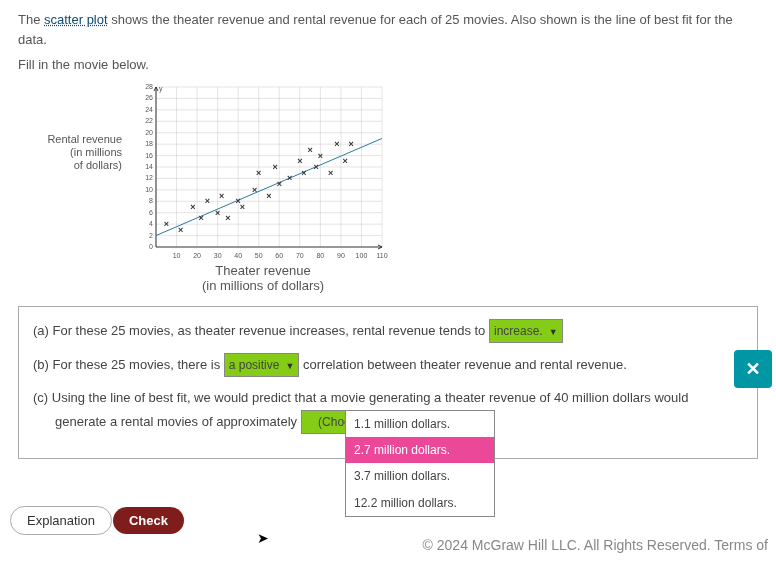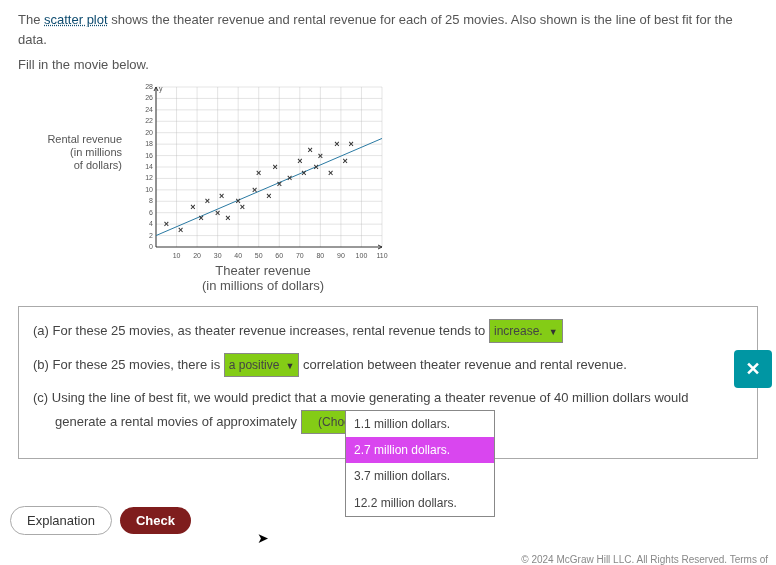--- a/index.html
+++ b/index.html
@@ -16,27 +16,27 @@
 .axis { stroke: #333; stroke-width: 1; }
 .tick { font-size: 7px; fill: #555; }
 .pt { font-size: 9px; fill: #333; font-weight: bold; }
 .bestfit { stroke: #2a7aa3; stroke-width: 1; fill: none; }
 .questions { border: 1px solid #aaa; padding: 12px 14px; margin-top: 6px; position: relative; line-height: 1.7; color: #444; }
 .q { margin-bottom: 10px; }
 .select { display: inline-block; border: 1px solid #888; background: #84cc16; padding: 1px 4px; font-size: 12px; min-width: 70px; cursor: pointer; text-align: right; }
 .select .caret { font-size: 9px; color: #333; margin-left: 6px; }
 .dropdown { position: absolute; border: 1px solid #888; background: #fff; font-size: 12px; z-index: 10; }
 .dropdown .opt { padding: 3px 8px; cursor: pointer; white-space: nowrap; }
-.dropdown .opt.sel { background: #d946ef; color: #fff; }
+.dropdown .opt.sel { background: #ec4899; color: #fff; }
 .close-btn { position: absolute; right: 4px; top: 350px; width: 38px; height: 38px; background: #0096a3; color: #fff; display: flex; align-items: center; justify-content: center; font-size: 18px; font-weight: bold; border-radius: 4px; cursor: pointer; }
-.footer-bar { position: absolute; bottom: 24px; left: 0; right: 0; padding: 6px 10px; display: flex; align-items: center; gap: 8px; }
+.footer-bar { position: absolute; bottom: 24px; left: 0; right: 0; padding: 6px 10px; display: flex; align-items: center; gap: 1px; }
 .btn { display: inline-block; padding: 6px 16px; border-radius: 18px; font-size: 13px; cursor: pointer; }
 .btn-outline { border: 1px solid #aaa; color: #333; background: #fff; }
 .btn-solid { background: #7f1d1d; color: #fff; font-weight: bold; }
-.copyright { position: absolute; bottom: 0; right: 8px; font-size: 10px; color: #888; }
+.copyright { position: absolute; bottom: 12px; right: 8px; font-size: 14px; color: #888; }
 .cursor { position: absolute; left: 257px; top: 530px; font-size: 14px; color: #000; pointer-events: none; }
 </style>
 </head>
 <body>
 
 <div class="content">
   <p class="intro">
     <span>The </span><span class="underline">scatter plot</span><span> shows the theater revenue and rental revenue for each of 25 movies. Also shown is the line of best fit for the data.</span>
   </p>
   <p class="intro">Fill in the movie below.</p>

